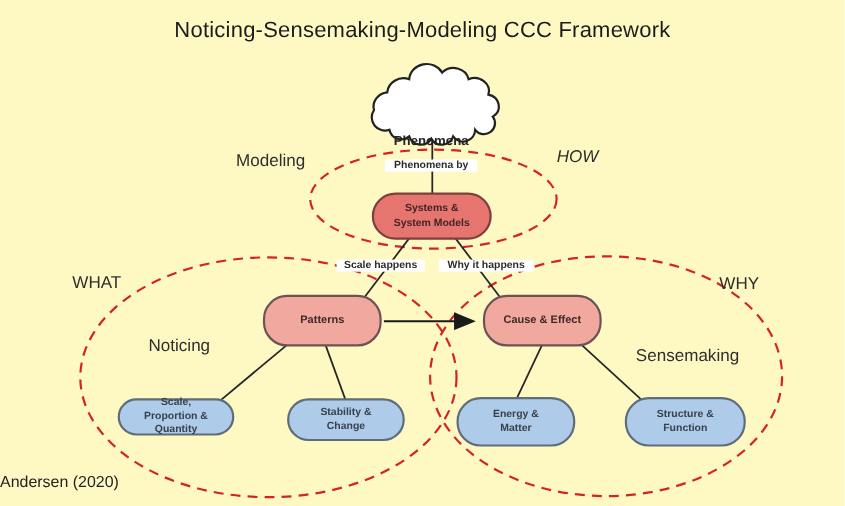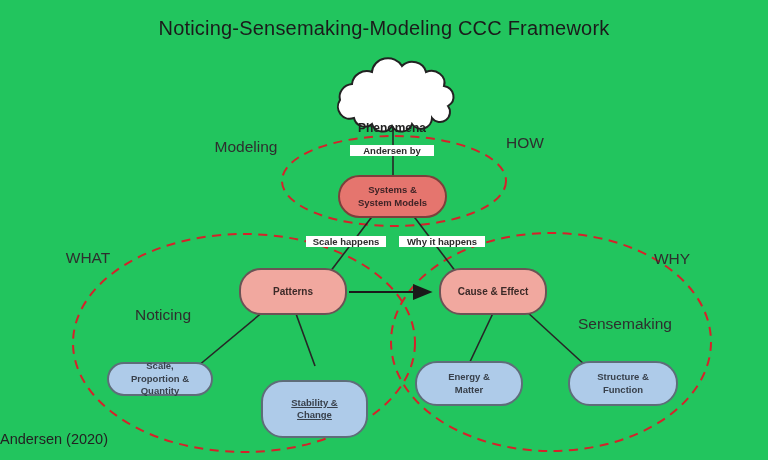--- a/index.html
+++ b/index.html
@@ -1,17 +1,17 @@
 <!DOCTYPE html>
 <html><head>
 <meta charset="utf-8">
 <style>
   html,body{margin:0;padding:0;background:#ffffff;}
   .canvas{
-    position:relative;width:768px;height:460px;background:#22c55e;
+    position:relative;width:768px;height:460px;background:#fef9c3;
     font-family:"Liberation Sans", sans-serif;overflow:hidden;
   }
   .canvas svg{position:absolute;left:0;top:0;}
   .title{
     position:absolute;left:0;top:17px;width:768px;text-align:center;
     font-size:20px;color:#1b1b1b;letter-spacing:0.2px;
   }
   .region-label{
     position:absolute;font-size:15.5px;color:#2e2e2e;text-align:center;margin-top:13px;
   }
@@ -79,44 +79,44 @@
              A 11 11 0 0 1 372 124
              A 11 11 0 0 1 354 118
              A 12 12 0 0 1 340 100
              Z" fill="#ffffff" stroke="#222222" stroke-width="2"></path>
   </svg>
 
   <div class="title">Noticing-Sensemaking-Modeling CCC Framework</div>
   <div class="citation">Andersen (2020)</div>
 
   <div class="region-label" style="left:196px;top:125px;width:100px;">Modeling</div>
-  <div class="region-label" style="left:485px;top:121px;width:80px;">HOW</div>
+  <div class="region-label" style="left:485px;top:121px;width:80px;font-style:italic;">HOW</div>
   <div class="region-label" style="left:58px;top:236px;width:60px;">WHAT</div>
   <div class="region-label" style="left:642px;top:237px;width:60px;">WHY</div>
   <div class="region-label" style="left:113px;top:293px;width:100px;">Noticing</div>
   <div class="region-label" style="left:565px;top:302px;width:120px;">Sensemaking</div>
 
-  <div class="edge-label" style="left:350px;top:145px;width:80px;">Andersen by</div>
+  <div class="edge-label" style="left:350px;top:145px;width:80px;">Phenomena by</div>
   <div class="edge-label" style="left:306px;top:236px;width:76px;">Scale happens</div>
   <div class="edge-label" style="left:399px;top:236px;width:82px;">Why it happens</div>
 
   <div class="cloud-label">Phenomena</div>
 
   <div class="node node-model" style="left:338px;top:175px;width:109px;height:43px;">Systems &amp;
 System Models</div>
 
   <div class="node node-concept" style="left:439px;top:268px;width:108px;height:47px;">Cause &amp; Effect</div>
 
   <div class="node node-concept" style="left:239px;top:268px;width:108px;height:47px;">Patterns</div>
 
   <div class="node node-cc" style="left:107px;top:362px;width:106px;height:34px;">Scale,
 Proportion &amp;
 Quantity</div>
 
-  <div class="node node-cc" style="left:261px;top:380px;width:107px;height:58px;text-decoration:underline;">Stability &amp;
+  <div class="node node-cc" style="left:261px;top:362px;width:107px;height:39px;">Stability &amp;
 Change</div>
 
   <div class="node node-cc" style="left:415px;top:361px;width:108px;height:45px;">Energy &amp;
 Matter</div>
 
   <div class="node node-cc" style="left:568px;top:361px;width:110px;height:45px;">Structure &amp;
 Function</div>
 
 </div>
 

